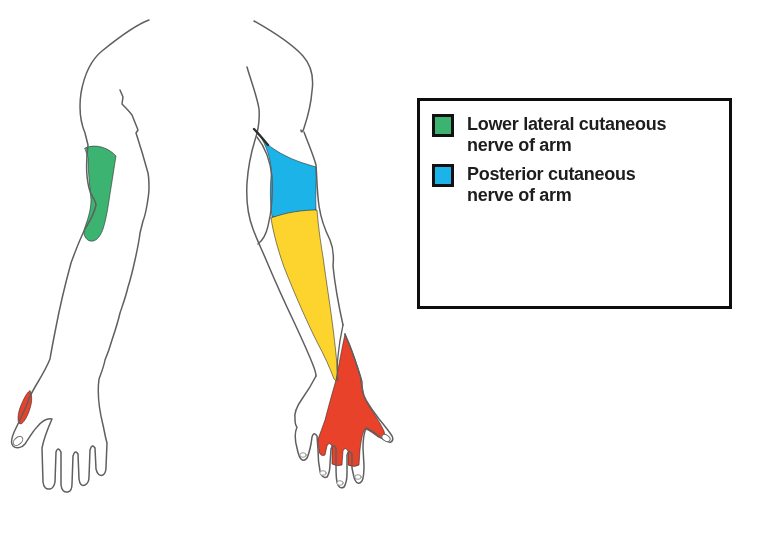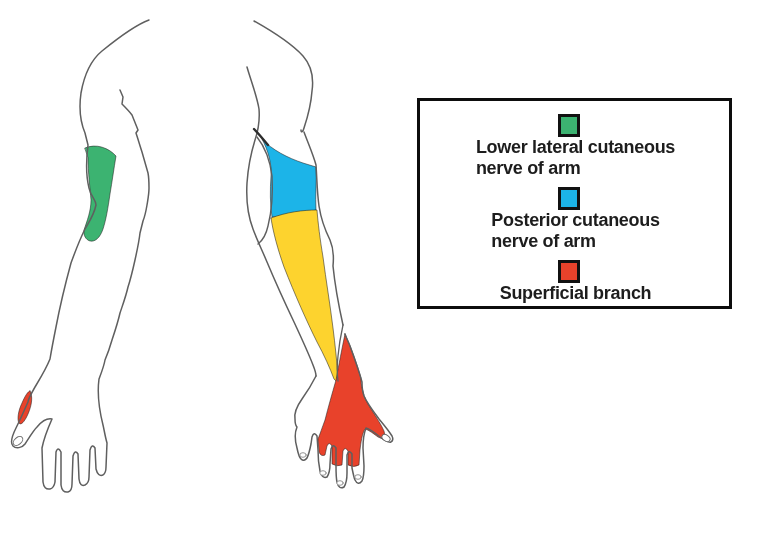--- a/index.html
+++ b/index.html
@@ -16,23 +16,22 @@
     position:absolute;
     left:417px;top:98px;
     width:315px;height:211px;
     box-sizing:border-box;
     background:#ffffff;
     border:3px solid #0d0d0d;
     padding:13px 10px 0 12px;
   }
   .legend-row{
     display:flex;
-    align-items:center;
+    align-items:flex-start;
     margin-bottom:8px;
-    flex-direction:column;
   }
   .swatch{
     width:16px;height:17px;
     border:3px solid #111111;
     flex:0 0 auto;
     margin-right:13px;
   }
   .legend-label{
     font-size:18px;
     font-weight:700;
@@ -231,19 +230,15 @@
 nerve of arm</div>
     </div>
 
     <div class="legend-row">
       <div class="swatch" style="background: rgb(28, 180, 232);"></div>
       <div class="legend-label">Posterior cutaneous
 nerve of arm</div>
     </div>
 
 
-    <div class="legend-row">
-      <div class="swatch" style="background: rgb(232, 66, 43);"></div>
-      <div class="legend-label">Superficial branch</div>
-    </div>
 
   </div>
 </div>
 
 </body></html>

